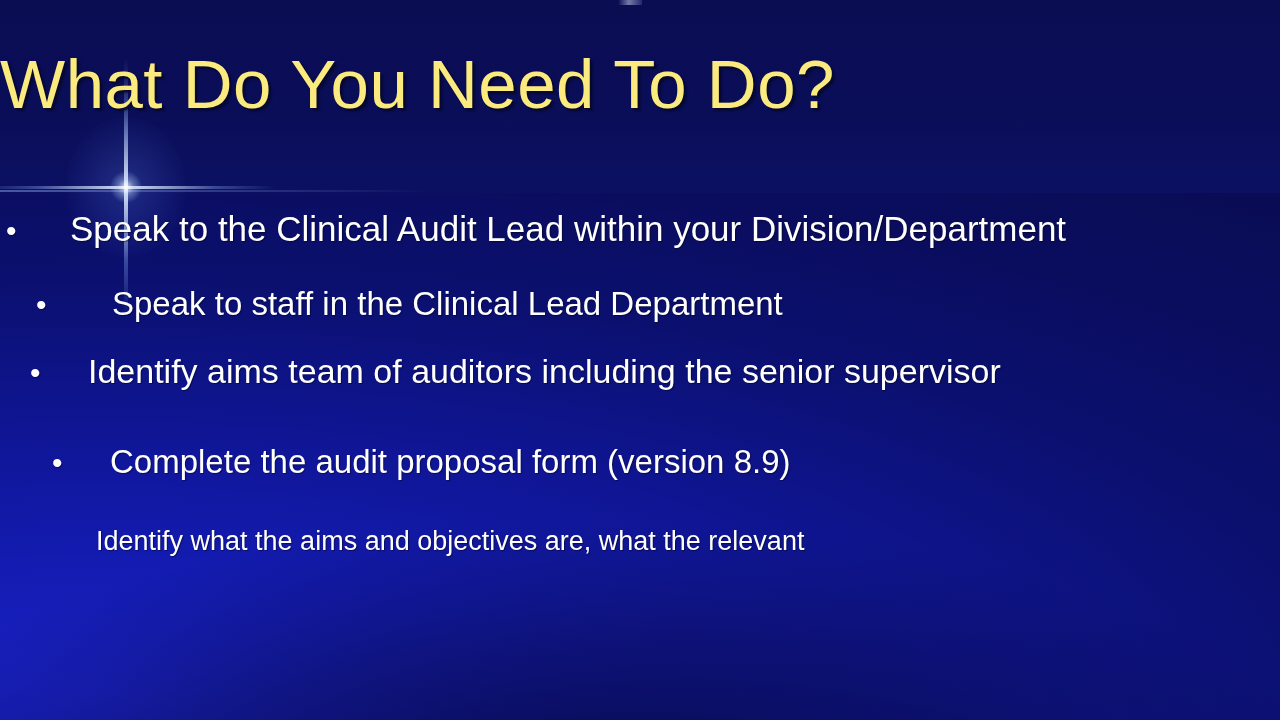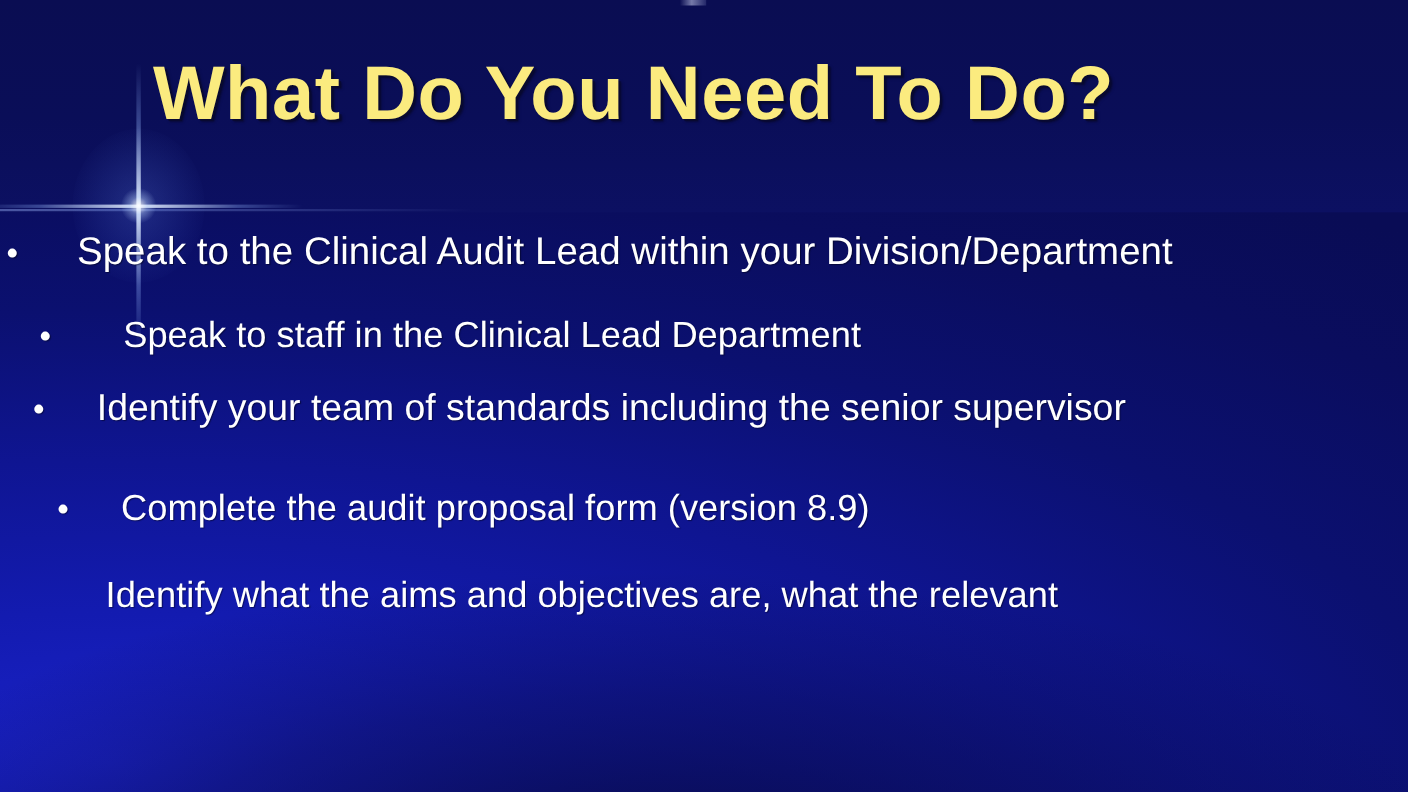--- a/index.html
+++ b/index.html
@@ -130,23 +130,22 @@
     border-radius: 50%;
     background: radial-gradient(ellipse at center, rgba(110,150,255,0.22) 0%, rgba(90,130,240,0.10) 45%, rgba(60,100,220,0.0) 75%);
   }
 
   
   .title {
     position: absolute;
     left: 0;
     top: 45px;
     width: 1152px;
-    text-align: center;
     font-size: 69px;
-    font-weight: bold;
+    font-weight: normal;
     letter-spacing: 0.5px;
     color: #fbeb7f;
     text-shadow:
       2px 2px 0 rgba(10,10,45,0.75),
       3px 3px 2px rgba(5,5,30,0.55);
     white-space: nowrap;
   }
 
   
   .body-area {
@@ -186,21 +185,21 @@
   .b3 .bullet-mark { width: 58px; text-align: left; padding-left: 6px; }
 
   .b4 { left: 46px; top: 250px; font-size: 33px; }
   .b4 .bullet-mark { width: 58px; text-align: left; padding-left: 6px; }
 
   .subtext {
     position: absolute;
     left: 96px;
     top: 332px;
     width: 980px;
-    font-size: 33px;
+    font-size: 27px;
     line-height: 32px;
     color: #ffffff;
     text-shadow: 1px 1px 1px rgba(0,0,10,0.45);
   }
   .subtext .line { display: block; white-space: nowrap; }
 </style>
 </head>
 <body>
 
 <div id="slide">
@@ -228,21 +227,21 @@
       <span class="bullet-text">Speak to the Clinical Audit Lead within your Division/Department</span>
     </div>
 
     <div class="bullet-row b2">
       <span class="bullet-mark">•</span>
       <span class="bullet-text">Speak to staff in the Clinical Lead Department</span>
     </div>
 
     <div class="bullet-row b3">
       <span class="bullet-mark">•</span>
-      <span class="bullet-text">Identify your team of standards including the senior supervisor</span>
+      <span class="bullet-text">Identify aims team of auditors including the senior supervisor</span>
     </div>
 
     <div class="bullet-row b4">
       <span class="bullet-mark">•</span>
       <span class="bullet-text">Complete the audit proposal form (version 8.9)</span>
     </div>
 
     <div class="subtext">
       <span class="line">Identify what the aims and objectives are, what the relevant</span>
     </div>

